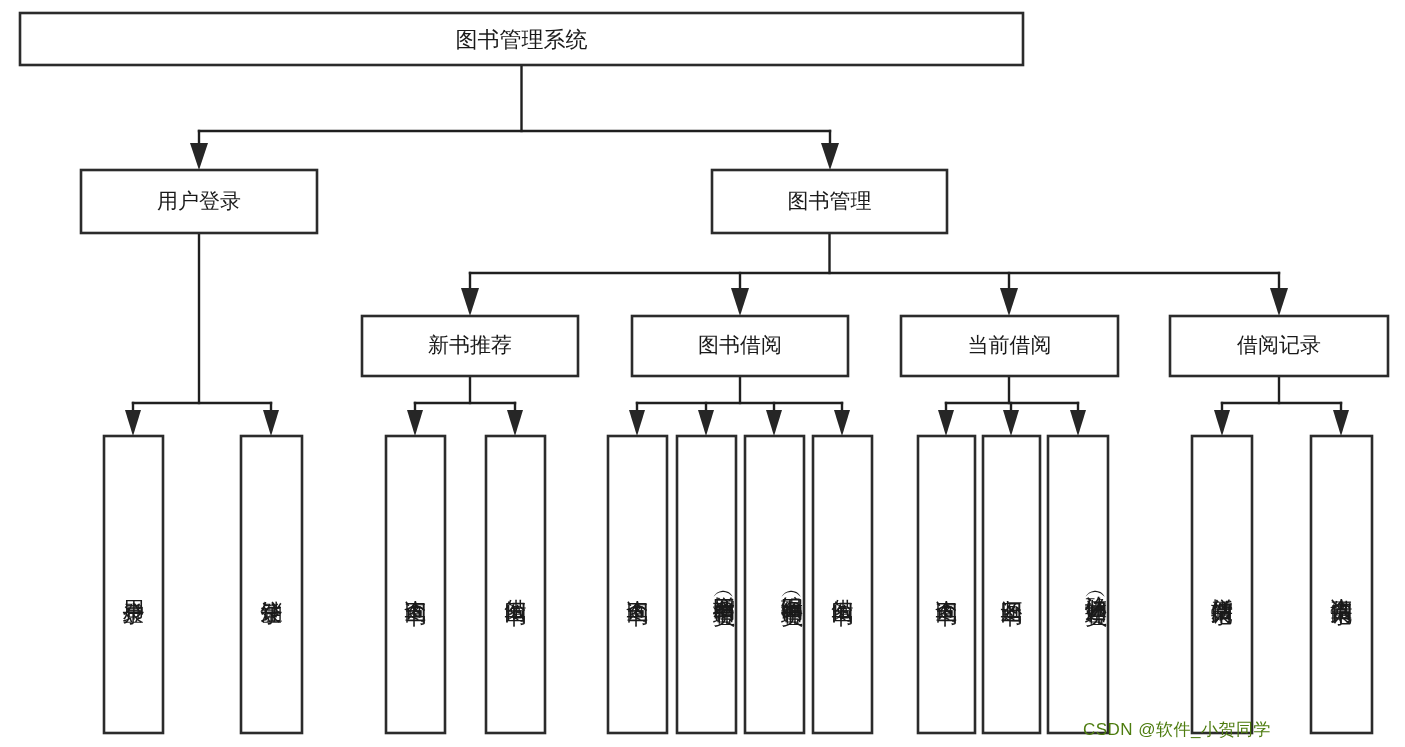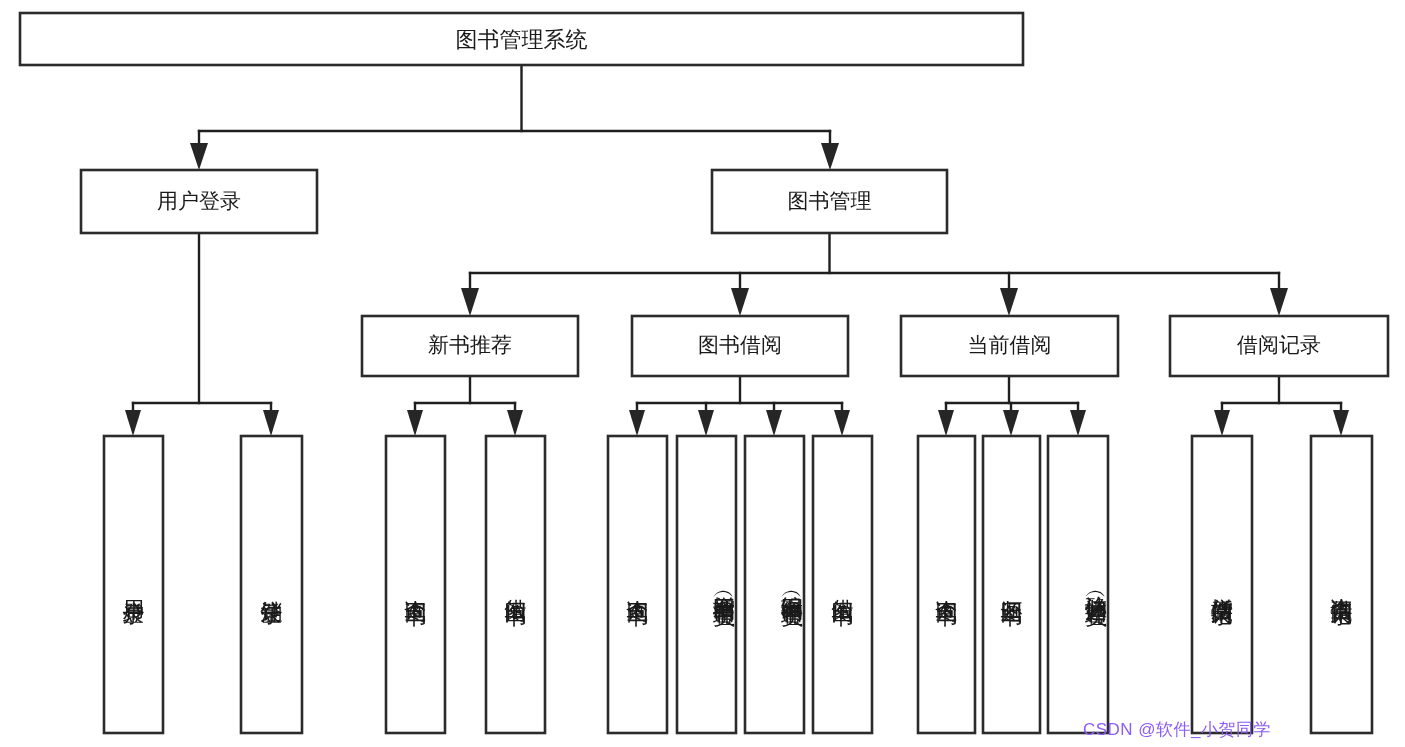--- a/index.html
+++ b/index.html
@@ -54,21 +54,21 @@
     user-select:none;
   }
   .vlabel.centered{align-items:center;}
 
   #watermark{
     position:absolute;
     right:12px;
     bottom:6px;
     font-family:"Liberation Sans","DejaVu Sans",sans-serif;
     font-size:17px;
-    color:#8b5cf6;
+    color:#4d7c0f;
     letter-spacing:.5px;
     white-space:nowrap;
     user-select:none;
   }
 </style>
 </head>
 <body>
 
 <div id="diagram-root">
 

